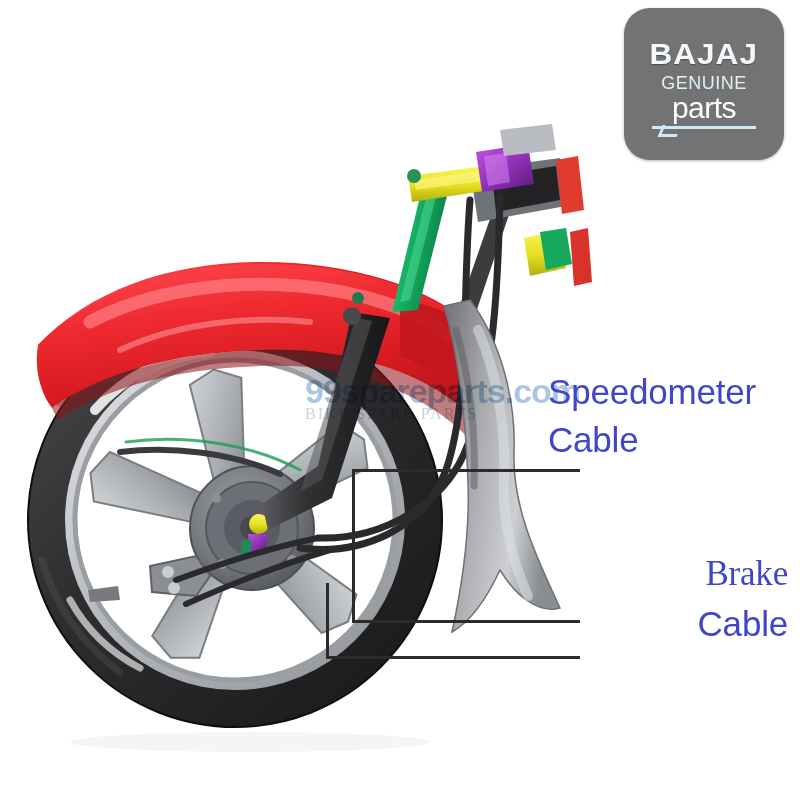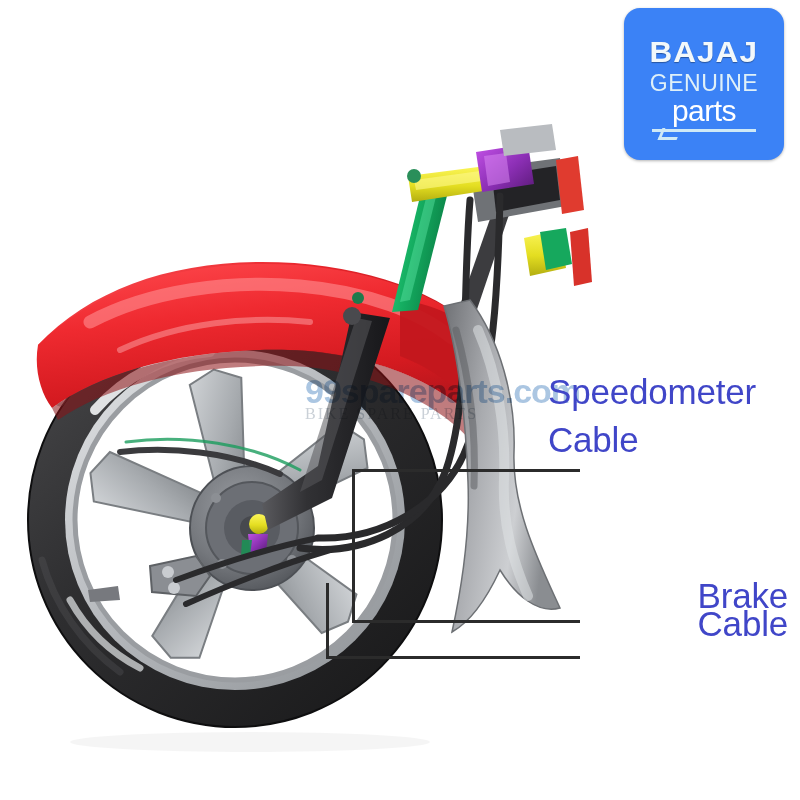--- a/index.html
+++ b/index.html
@@ -7,34 +7,34 @@
     width:800px;height:800px;
     background:#ffffff;
     font-family:"Liberation Sans", sans-serif;
     overflow:hidden;
   }
   #stage{position:relative;width:800px;height:800px;background:#fff;overflow:hidden;}
 
   
   .logo-badge{
     position:absolute;left:624px;top:8px;width:160px;height:152px;
-    background:#3b82f6;border-radius:16px;
+    background:#737373;border-radius:26px;
     box-shadow:0 1px 3px rgba(0,0,0,.30);
   }
   .logo-inner{position:absolute;inset:0;display:flex;flex-direction:column;
     align-items:center;justify-content:center;}
   .logo-bajaj{
     color:#f2f8fb;font-size:30px;font-weight:bold;letter-spacing:1px;
     line-height:1;font-family:"Liberation Sans", sans-serif;
     text-shadow:0 1px 1px rgba(0,0,0,.35);
     transform:scaleX(1.05);
     margin-bottom:5px;
   }
   .logo-genuine{
-    color:#dff0f8;font-size:23px;line-height:1;letter-spacing:.5px;
+    color:#dff0f8;font-size:18px;line-height:1;letter-spacing:.5px;
     font-family:"Liberation Sans", sans-serif;margin-bottom:1px;
   }
   .logo-parts{
     color:#ffffff;font-size:30px;font-weight:normal;line-height:1;
     font-family:"Liberation Sans", sans-serif;letter-spacing:-.5px;
   }
   .logo-underline{
     width:104px;height:3px;background:#cfe9f6;margin-top:3px;position:relative;
   }
   .logo-tick{
@@ -45,21 +45,21 @@
 
   
   .label{
     position:absolute;color:#4046c8;
     font-family:"Liberation Sans", sans-serif;
     font-size:35px;line-height:1;white-space:nowrap;
     letter-spacing:-.2px;
   }
   .lbl-speedometer{left:548px;top:374px;text-align:right;}
   .lbl-cable1{left:548px;top:422px;}
-  .lbl-brake{right:12px;top:578px;}
+  .lbl-brake{right:12px;top:556px;font-family:Liberation Serif, serif;}
   .lbl-cable2{right:12px;top:606px;}
   .lbl-distributor{right:12px;top:643px;}
 
   
   .leader{position:absolute;background:#2b2b2b;}
   .lead-h{height:3px;}
   .lead-v{width:3px;}
 
   
   .art{position:absolute;left:0;top:0;width:800px;height:800px;}

